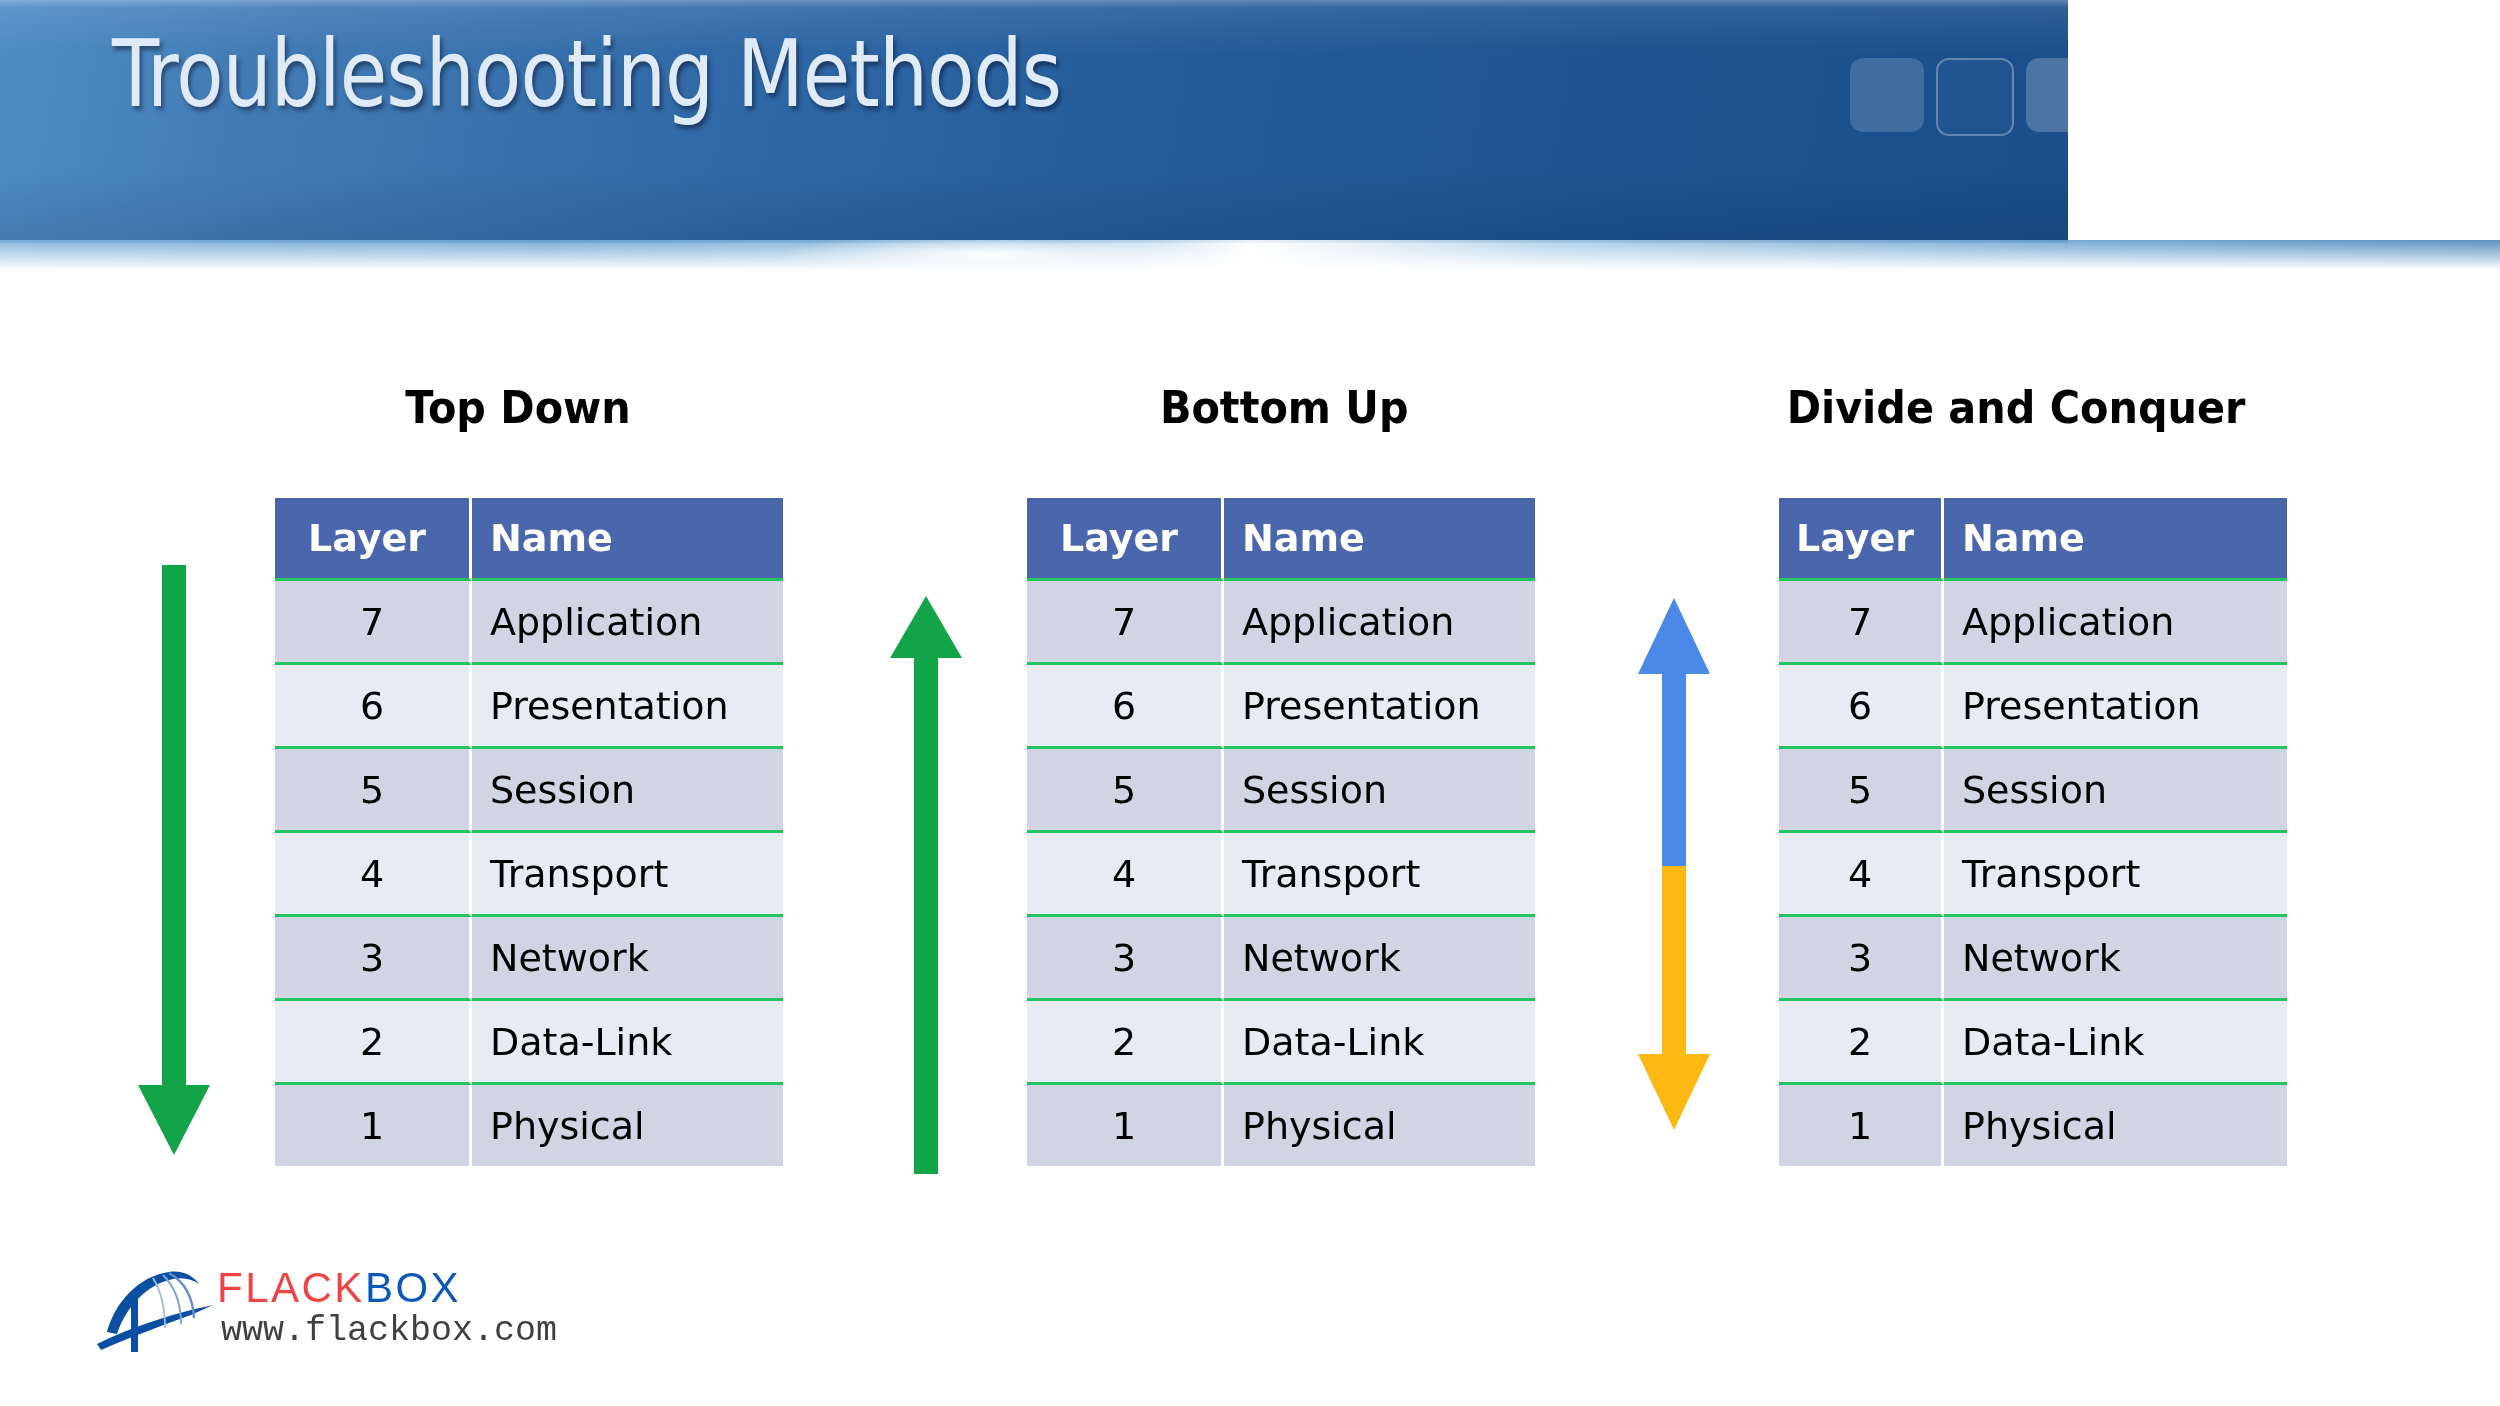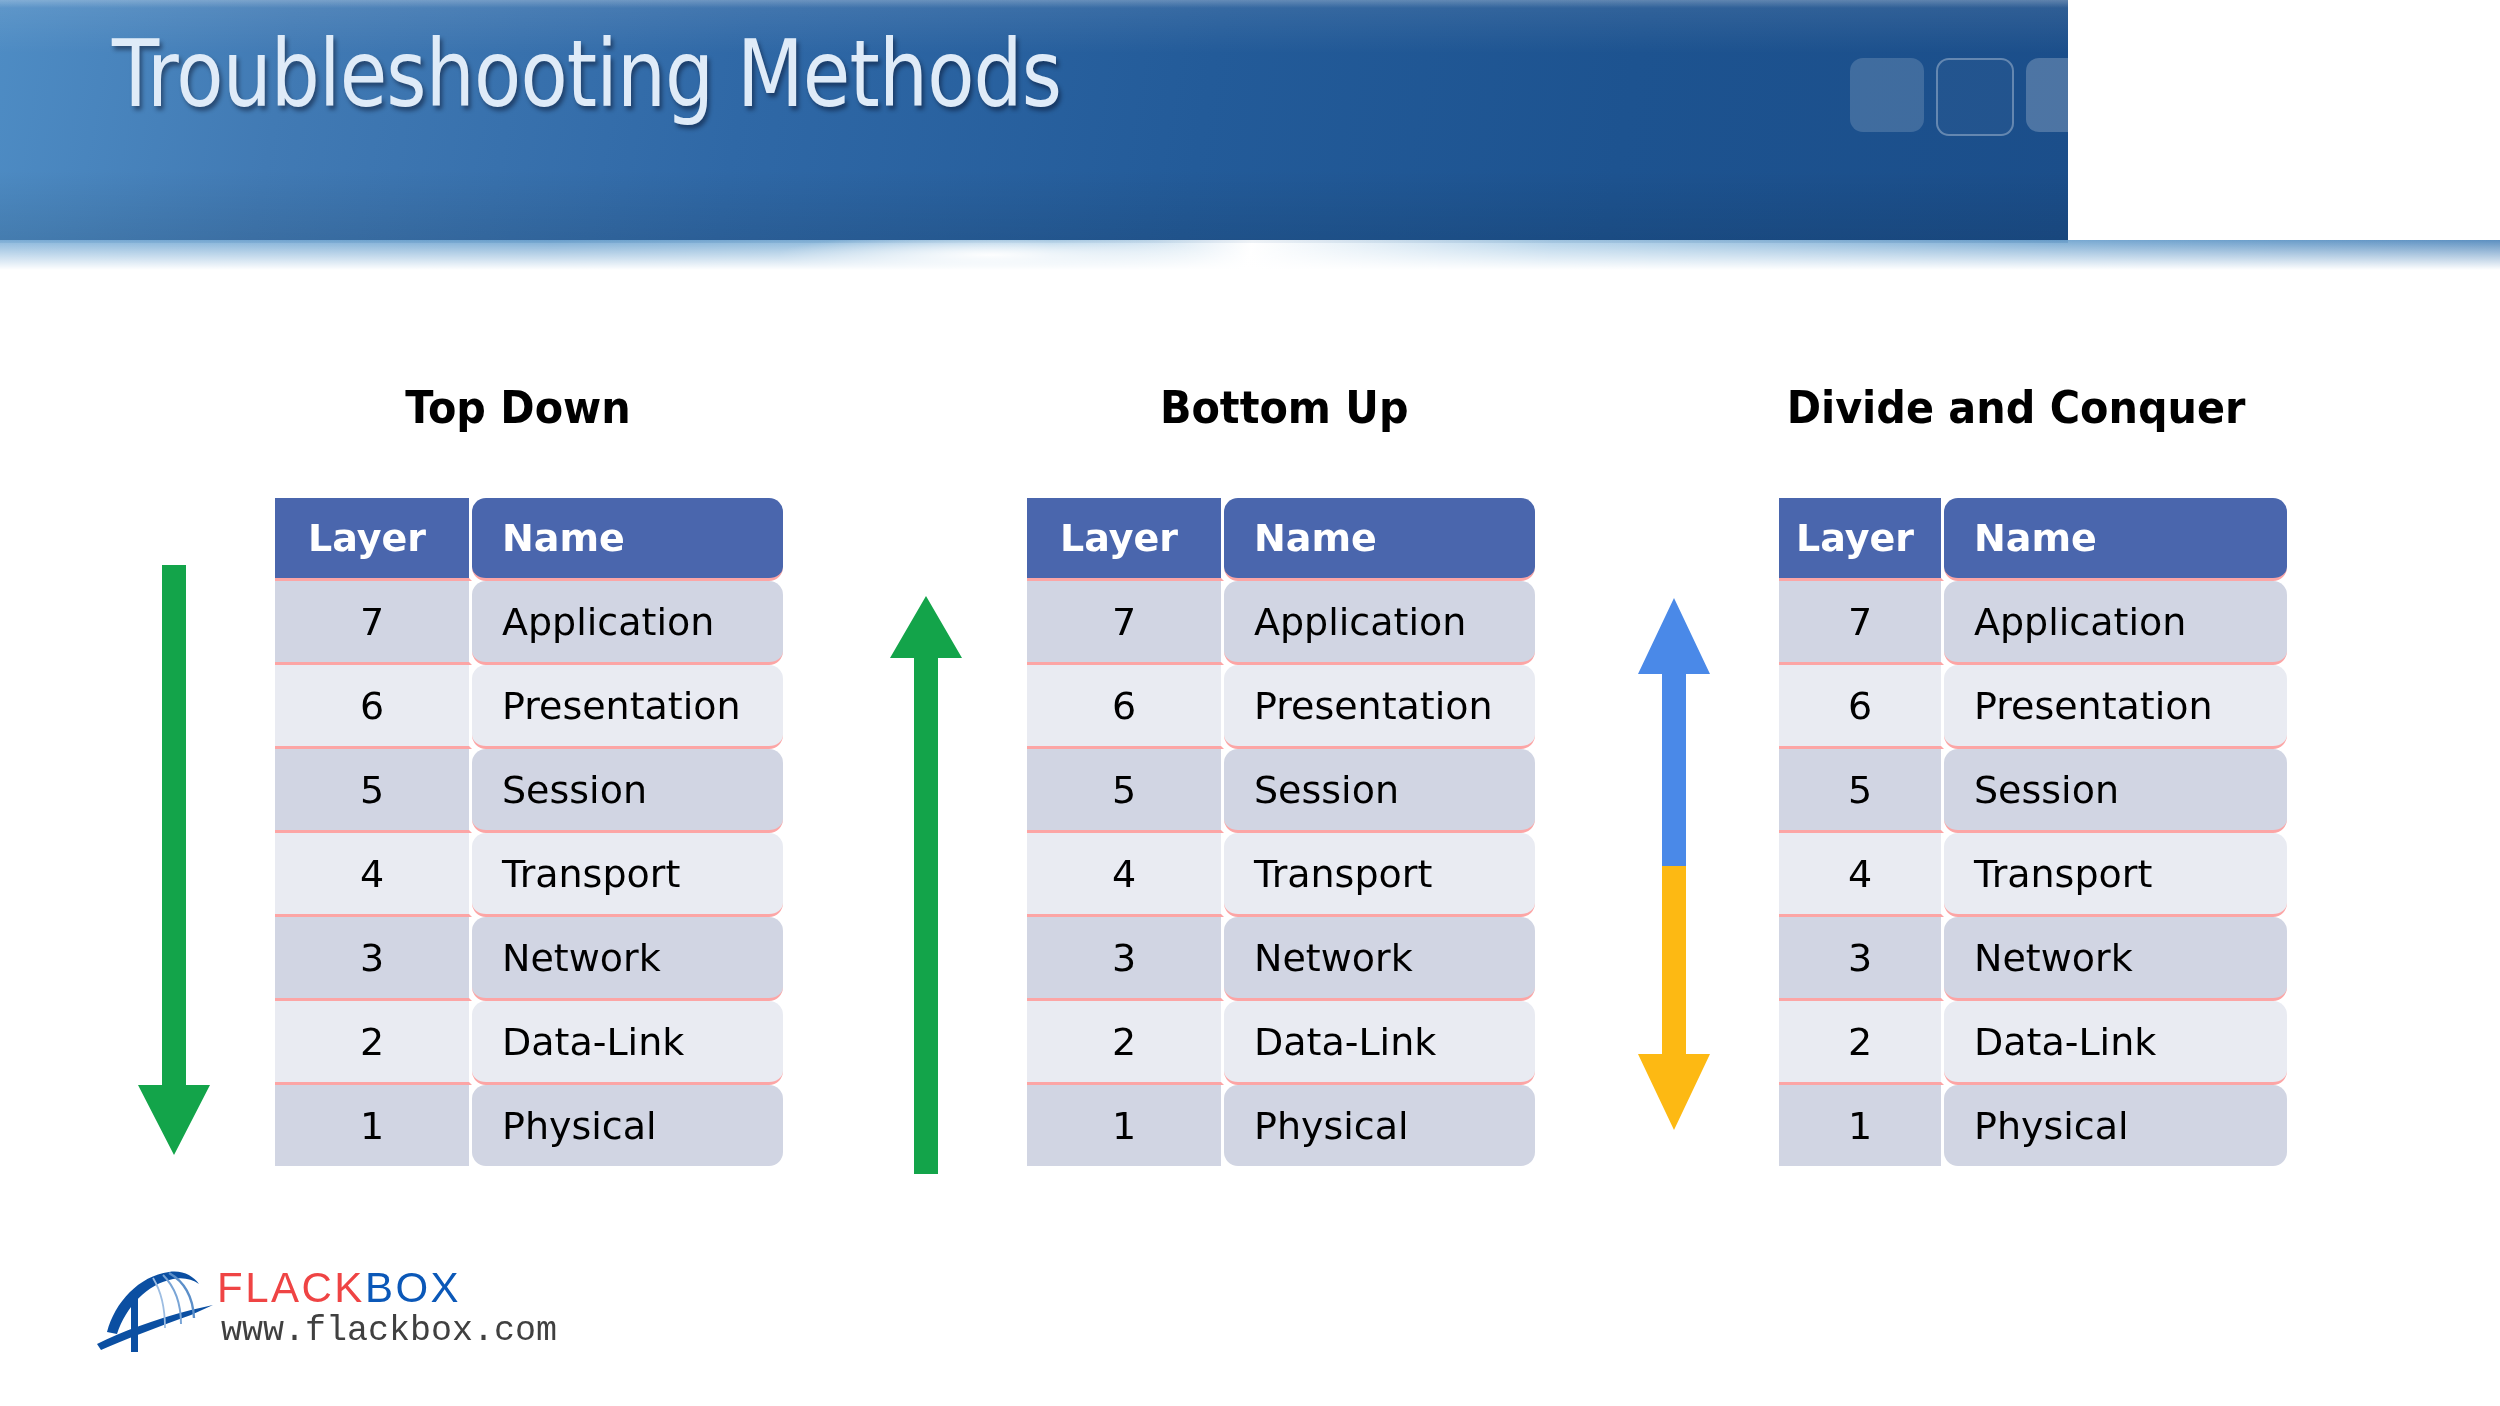--- a/index.html
+++ b/index.html
@@ -109,36 +109,36 @@
     table-layout: fixed;
   }
   .osi-table th,
   .osi-table td {
     height: 81px;
     padding: 0;
     font-family: "DejaVu Sans", sans-serif;
     font-weight: 400;
     font-size: 38px;
     color: #000000;
-    border-bottom: 3px solid #fca5a5;
+    border-bottom: 3px solid #22c55e;
     border-right: 3px solid #ffffff;
     vertical-align: middle;
     overflow: hidden;
   }
   .osi-table th {
     background: #4a66ad;
     color: #ffffff;
     font-weight: bold;
     font-size: 38px;
     height: 80px;
   }
   .osi-table th.col-layer,
   .osi-table td.col-layer { text-align: center; }
   .osi-table th.col-name,
-  .osi-table td.col-name  { text-align: left; padding-left: 30px; border-radius: 14px; }
+  .osi-table td.col-name  { text-align: left; padding-left: 18px; }
   .osi-table th.col-layer { padding-right: 10px; }
   .osi-table tr.row-odd  td { background: #d1d5e3; }
   .osi-table tr.row-even td { background: #e9ebf2; }
   .osi-table th:last-child,
   .osi-table td:last-child { border-right: none; }
   .osi-table tr:last-child td { border-bottom: none; }
 
   
   .arrow { position: absolute; }
 

